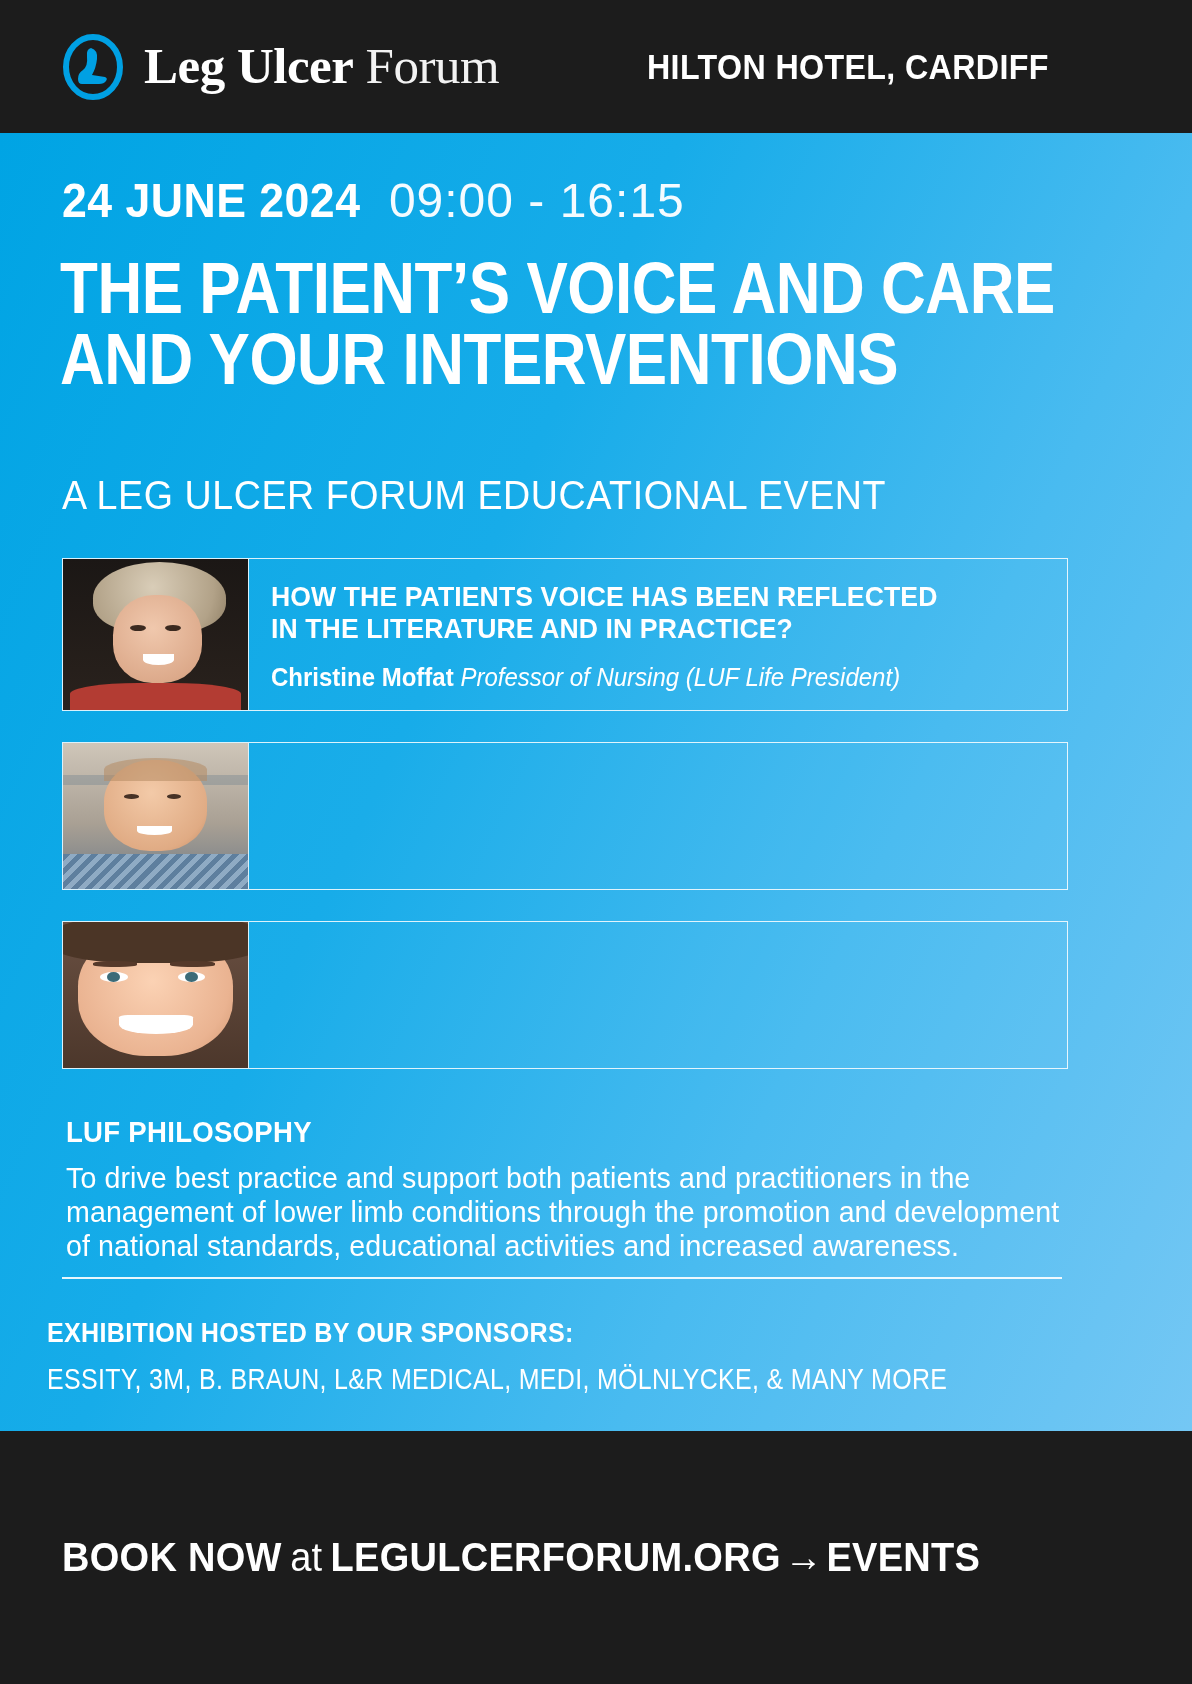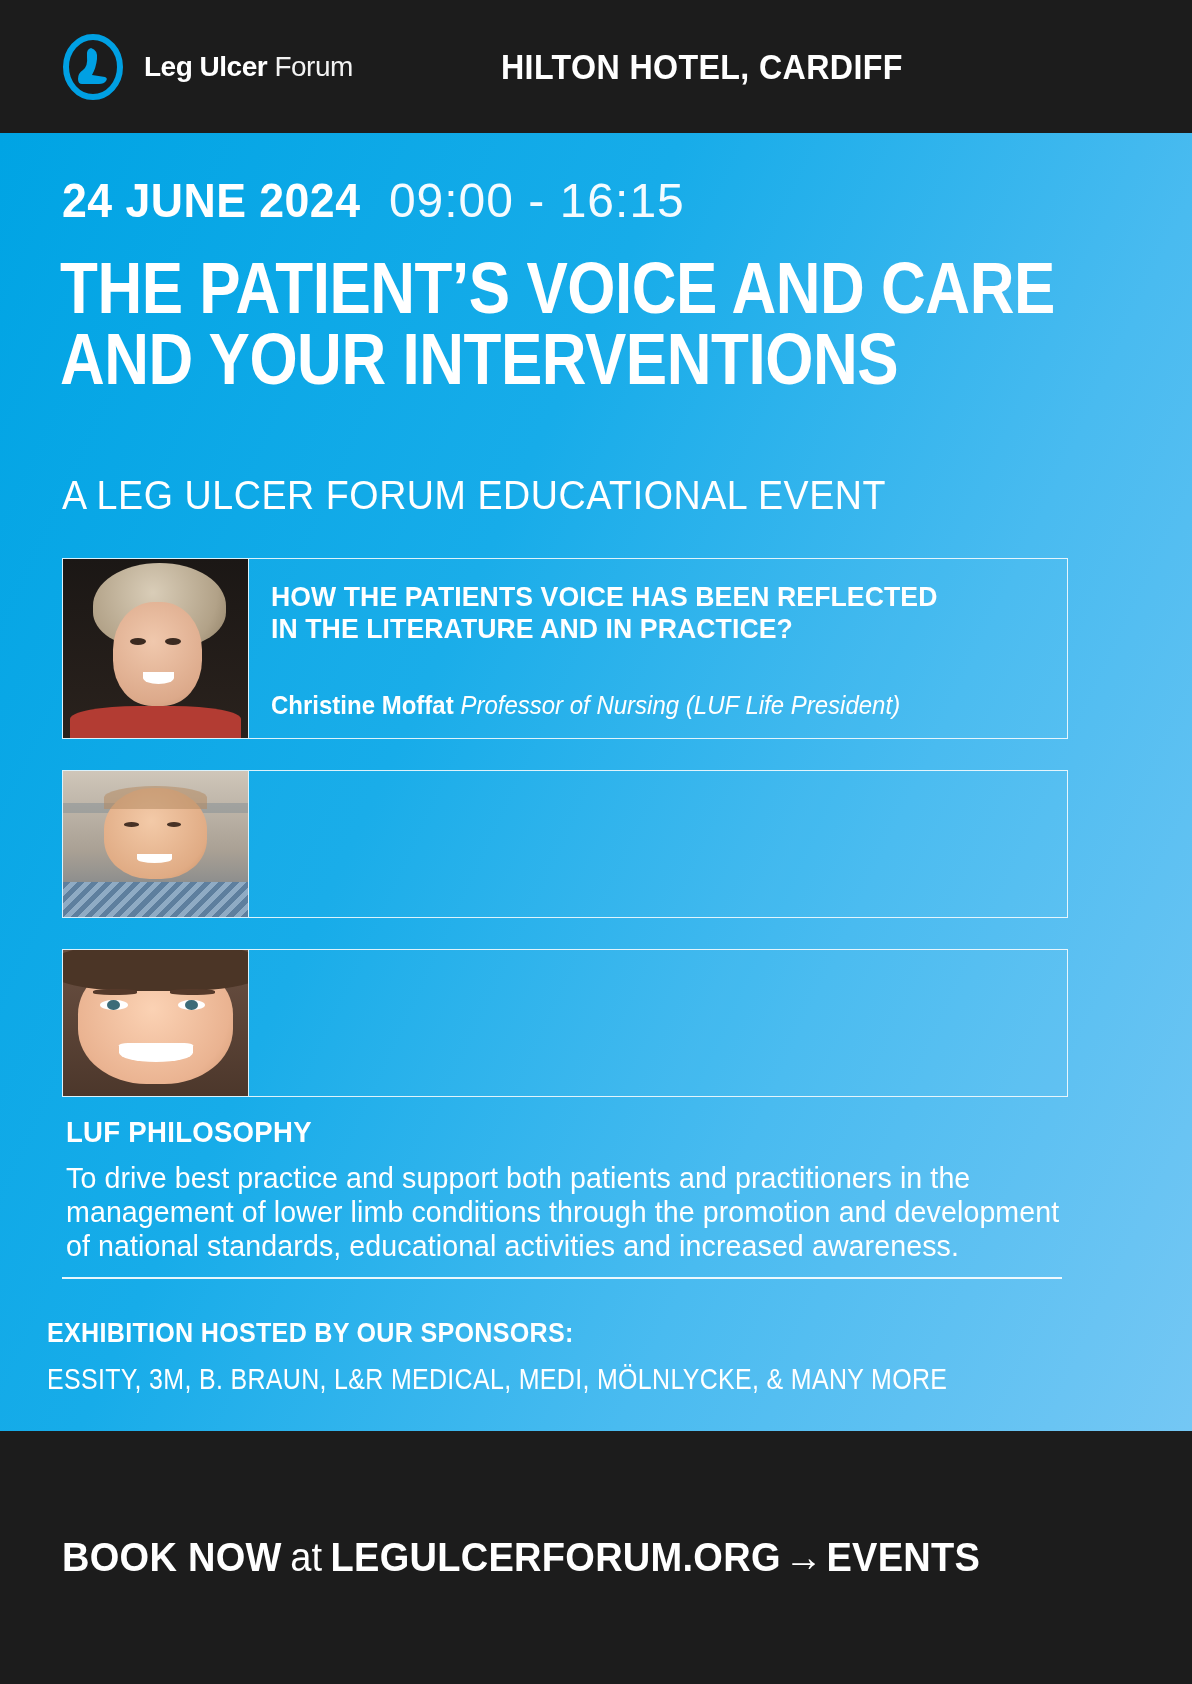--- a/index.html
+++ b/index.html
@@ -14,26 +14,26 @@
   
   .header {
     position:absolute; top:0; left:0; width:1192px; height:133px;
     background:#1c1c1c;
     display:flex; align-items:center;
   }
   .brand { display:flex; align-items:center; margin-left:62px; }
   .logo-mark { width:62px; height:66px; flex:none; }
   .brand-text {
     margin-left:20px;
-    font-size:28px;
+    font-size:51px;
     line-height:1;
     color:#ffffff;
     letter-spacing:-0.5px;
     white-space:nowrap;
-    font-family:Liberation Sans, sans-serif;
+    font-family:Liberation Serif, serif;
   }
   .brand-bold { font-weight:bold; }
   .brand-light { font-weight:300; color:#f2f2f2; }
   .venue {
     margin-left:148px;
     font-size:35px;
     font-weight:bold;
     color:#ffffff;
     letter-spacing:0.4px;
     white-space:nowrap;
@@ -97,21 +97,21 @@
     background:rgba(255,255,255,0.015);
   }
   .card-photo {
     width:186px; flex:none;
     border-right:1px solid rgba(255,255,255,0.85);
     position:relative; overflow:hidden;
   }
   .card-body {
     flex:1;
     padding:22px 18px 18px 22px;
-    display:flex; flex-direction:column; justify-content:center;gap:28px;
+    display:flex; flex-direction:column; justify-content:center;
   }
   .card-title {
     color:#ffffff; font-weight:bold;
     font-size:28px; line-height:1.16;
     letter-spacing:0.1px; text-transform:uppercase;
     transform:scaleX(0.95); transform-origin:left center;
   }
   .card-speaker {
     margin-top:17px;
     font-size:25px;

